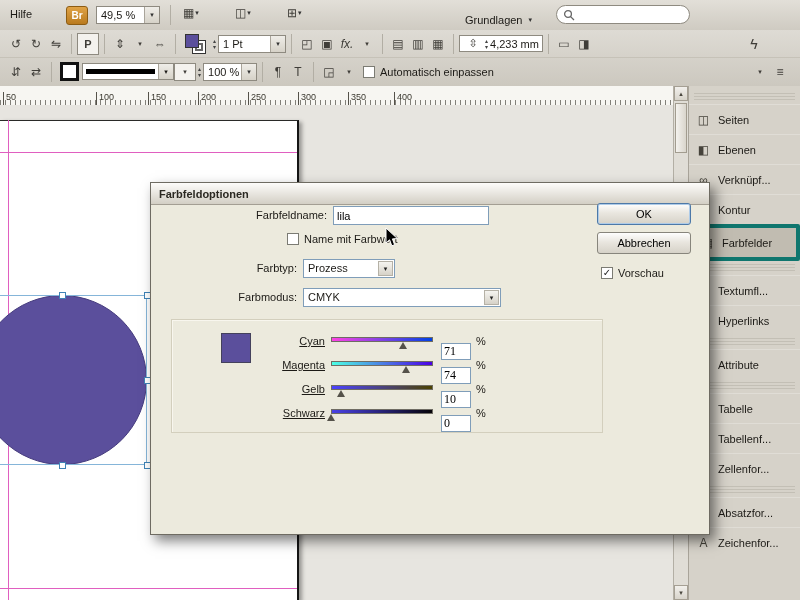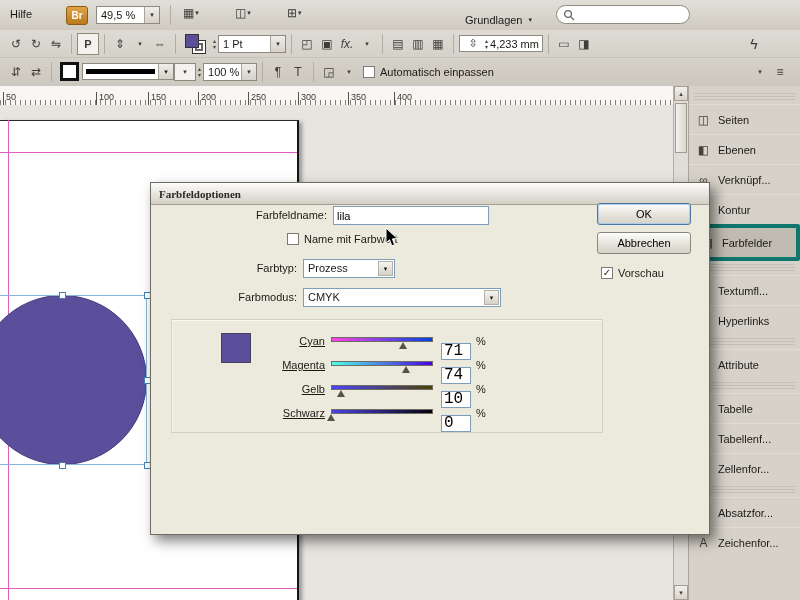--- a/index.html
+++ b/index.html
@@ -76,43 +76,43 @@
     border-left:1px solid #a9a49a;box-sizing:border-box;padding-top:4px;}
   .grip{height:9px;margin:3px 5px 2px 5px;background:repeating-linear-gradient(to bottom,#c3bfb5 0 1px,transparent 1px 3px);}
   .dock-item{display:flex;align-items:center;height:29px;padding:0 4px 0 7px;gap:7px;border-top:1px solid #e0ddd6;}
   .dock-item .picon{width:15px;text-align:center;color:#46433b;font-size:12px;}
   .dock-item .plabel{white-space:nowrap;}
   .dock-item.active{background:#c1bcb1;border:4px solid #0f766e;border-radius:2px;}
   
   .dialog{position:absolute;left:150px;top:182px;width:560px;height:353px;background:#eceadd;
     border:1px solid #6e6b62;box-shadow:5px 6px 12px rgba(0,0,0,.5);z-index:60;box-sizing:border-box;}
   .dlg-title{height:21px;background:linear-gradient(#fdfcfa,#d3cfc5);border-bottom:1px solid #a39e93;
-    display:flex;align-items:center;padding-left:8px;font-weight:bold;color:#2b2922;font-family:Liberation Serif, serif;}
+    display:flex;align-items:center;padding-left:8px;font-weight:bold;color:#2b2922;}
   .dialog .abs{position:absolute;}
   .dlg-label{text-align:right;white-space:nowrap;}
   .xp-input{position:absolute;border:1px solid #7f9db9;background:#fff;font-family:"Liberation Sans",sans-serif;
     font-size:11px;padding:1px 3px;box-sizing:border-box;height:19px;}
   .xp-combo{position:absolute;height:19px;background:#fff;border:1px solid #7f9db9;box-sizing:border-box;}
   .xp-combo .ctext{position:absolute;left:4px;top:2px;}
   .xp-combo .carrow{position:absolute;right:1px;top:1px;bottom:1px;width:15px;
     background:linear-gradient(#f5f4f0,#d6d2c8);border:1px solid #b5b1a6;display:flex;align-items:center;
     justify-content:center;font-size:7px;color:#222;box-sizing:border-box;}
   .btn{position:absolute;width:94px;height:22px;font-family:"Liberation Sans",sans-serif;font-size:11px;color:#000;
     background:linear-gradient(#fefefe,#e9e6df 45%,#d6d2c8);border:1px solid #87857c;border-radius:3px;}
   .btn.default{border:1px solid #4d79a8;box-shadow:inset 0 0 0 1px #aecbe8;}
   .groupbox{position:absolute;border:1px solid #d3cfbd;box-shadow:1px 1px 0 #f8f6ee inset;}
   .dlg-swatch{position:absolute;width:30px;height:30px;border:1px solid #44415c;box-sizing:border-box;}
   .channel-row{position:absolute;left:96px;display:flex;align-items:center;height:20px;}
   .ch-label{width:78px;text-align:right;text-decoration:underline;margin-right:6px;}
   .ch-wrap{position:relative;width:102px;height:20px;}
   .ch-track{position:absolute;left:0;right:0;top:6px;height:5px;border:1px solid #6f6c63;box-sizing:border-box;}
   .ch-thumb{position:absolute;top:11px;width:0;height:0;border-left:4px solid transparent;
     border-right:4px solid transparent;border-bottom:7px solid #55524a;}
-  .ch-value{width:30px;height:17px;margin-left:8px;border:1px solid #7f9db9;font-family:Liberation Mono, monospace;
-    font-size:16px;padding:0 2px;box-sizing:border-box;margin-top:20px;}
+  .ch-value{width:30px;height:17px;margin-left:8px;border:1px solid #7f9db9;font-family:Liberation Serif, serif;
+    font-size:12px;padding:0 2px;box-sizing:border-box;margin-top:20px;}
   .ch-unit{margin-left:5px;}
   .dlg-cb{position:absolute;display:flex;align-items:center;gap:5px;}
   
   .cursor{position:absolute;left:385px;top:227px;z-index:100;}
 </style>
 </head>
 <body>
 
 <div class="appbar">
   <div class="abs menu-item" style="left:4px;top:6px;">Hilfe</div>

